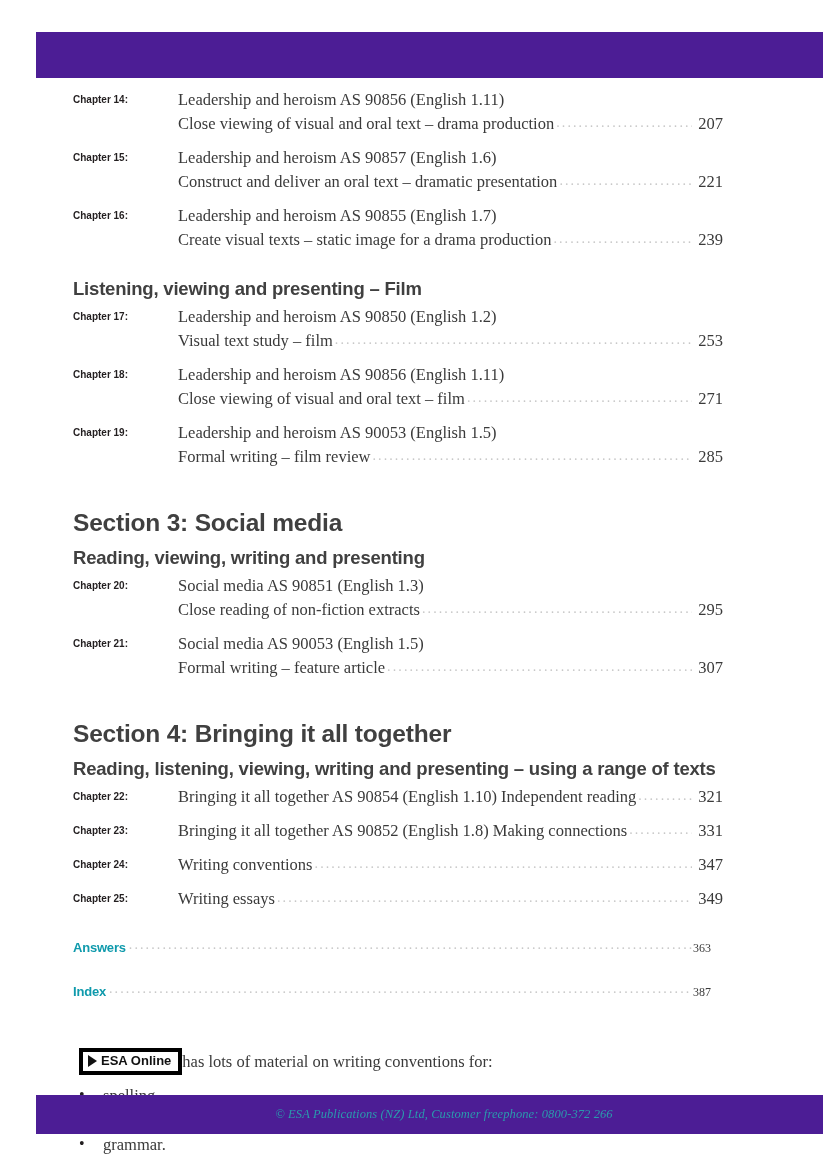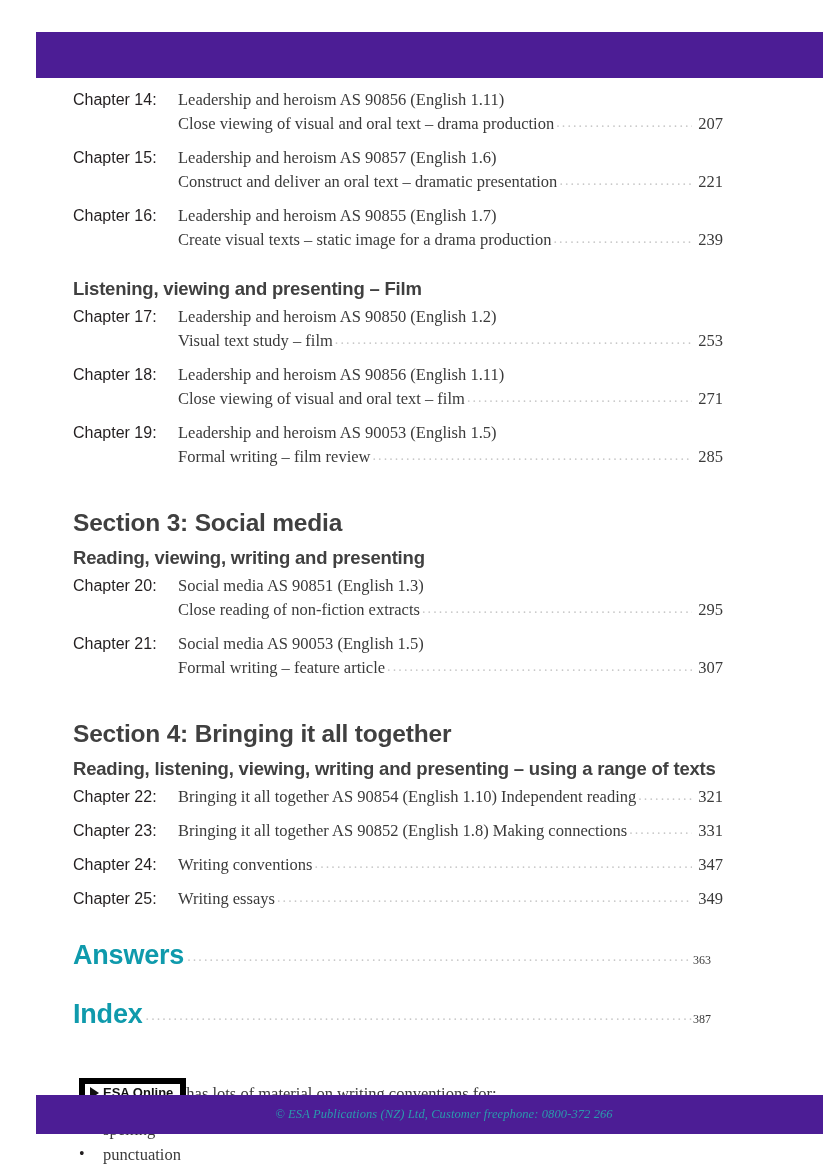--- a/index.html
+++ b/index.html
@@ -71,22 +71,22 @@
 
   
   .entry {
     display: flex;
     align-items: flex-start;
     margin-bottom: 9px;
   }
   .entry .chap {
     flex: 0 0 105px;
     font-family: "Liberation Sans", sans-serif;
-    font-weight: normal;
-    font-size: 16px;
+    font-weight: bold;
+    font-size: 10px;
     line-height: 24px;
     color: #231f20;
     white-space: nowrap;
   }
   .entry .body {
     flex: 1 1 auto;
     min-width: 0;
     font-family: Liberation Serif, serif;
   }
   .line {
@@ -119,21 +119,21 @@
 
   
   .backmatter {
     display: flex;
     align-items: baseline;
     margin-top: 28px;
   }
   .backmatter .bm-label {
     font-family: "Liberation Sans", sans-serif;
     font-weight: bold;
-    font-size: 27px;
+    font-size: 13px;
     color: #0f9aac;
     flex: 0 0 auto;
     letter-spacing: -0.2px;
   }
   .backmatter .dots {
     flex: 1 1 auto;
     overflow: hidden;
     white-space: nowrap;
     color: #c8c8c8;
     font-size: 14px;
@@ -154,21 +154,21 @@
   .note {
     margin-top: 48px;
     display: flex;
     align-items: center;
     padding-left: 6px;
   }
   .esa-badge {
     display: inline-flex;
     align-items: center;
     gap: 4px;
-    border: 6px solid #000000;
+    border: 4px solid #000000;
     padding: 1px 7px 2px 5px;
     font-family: "Liberation Sans", sans-serif;
     font-weight: bold;
     font-size: 13px;
     color: #111;
     line-height: 16px;
     background: #fff;
   }
   .esa-badge .tri {
     display: inline-block;

